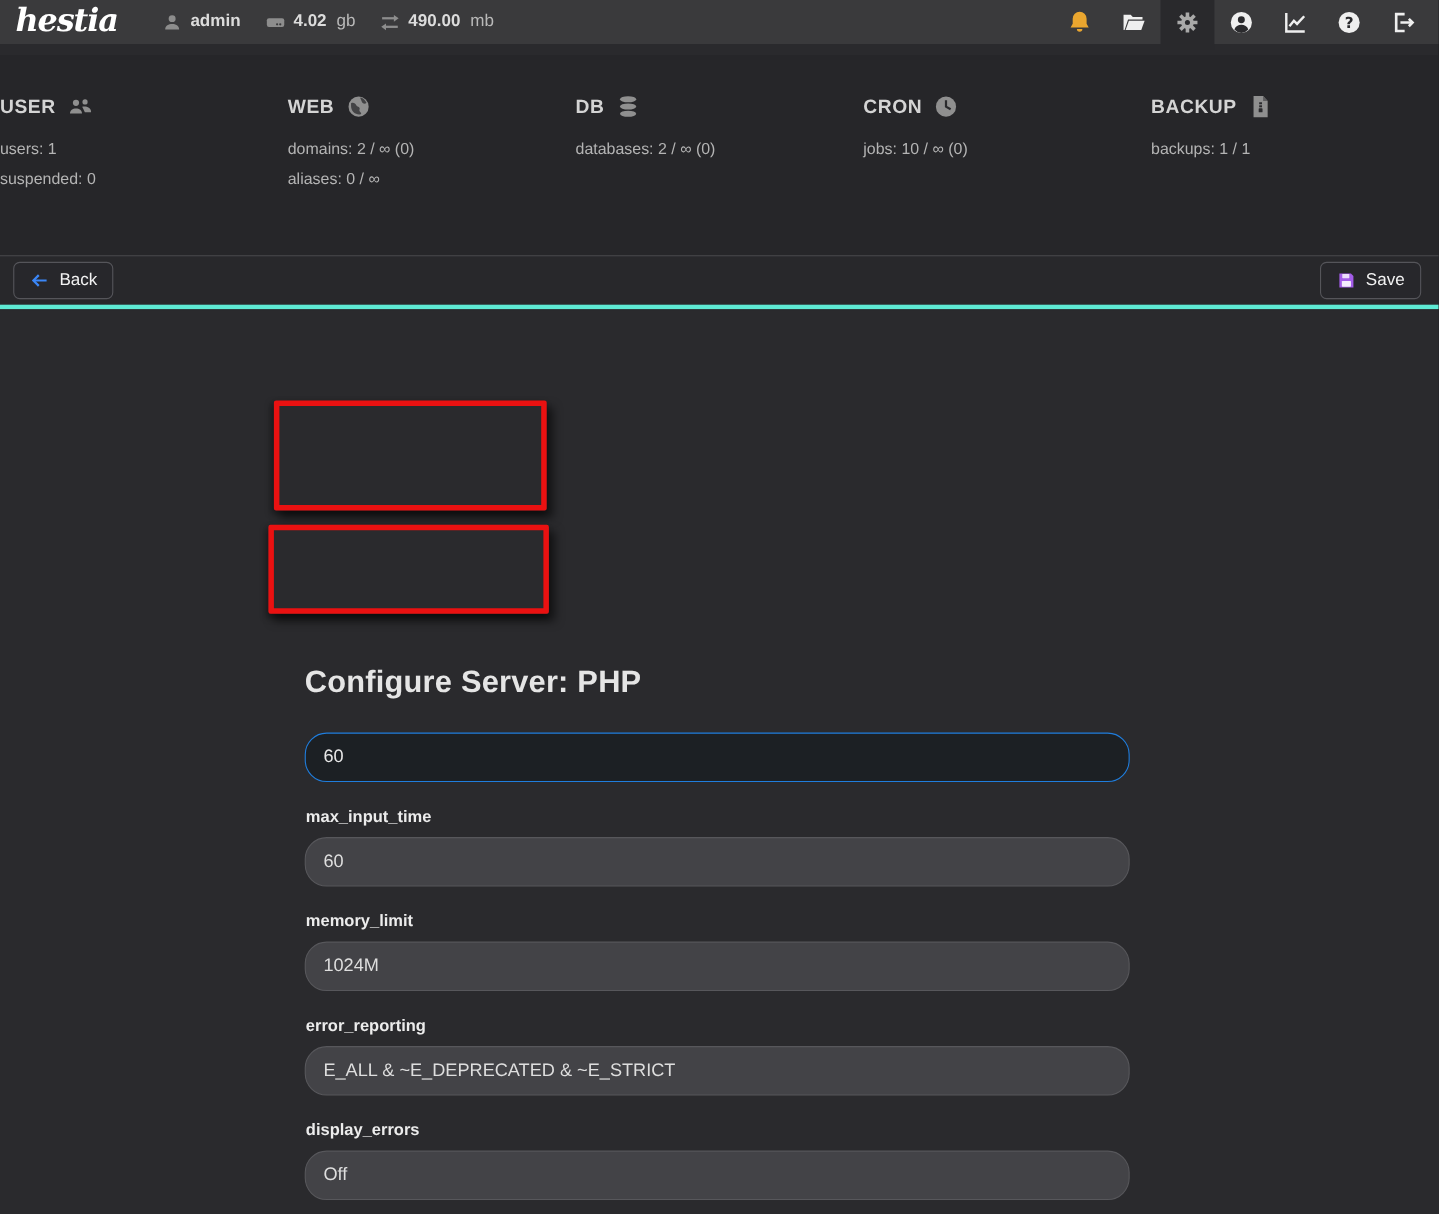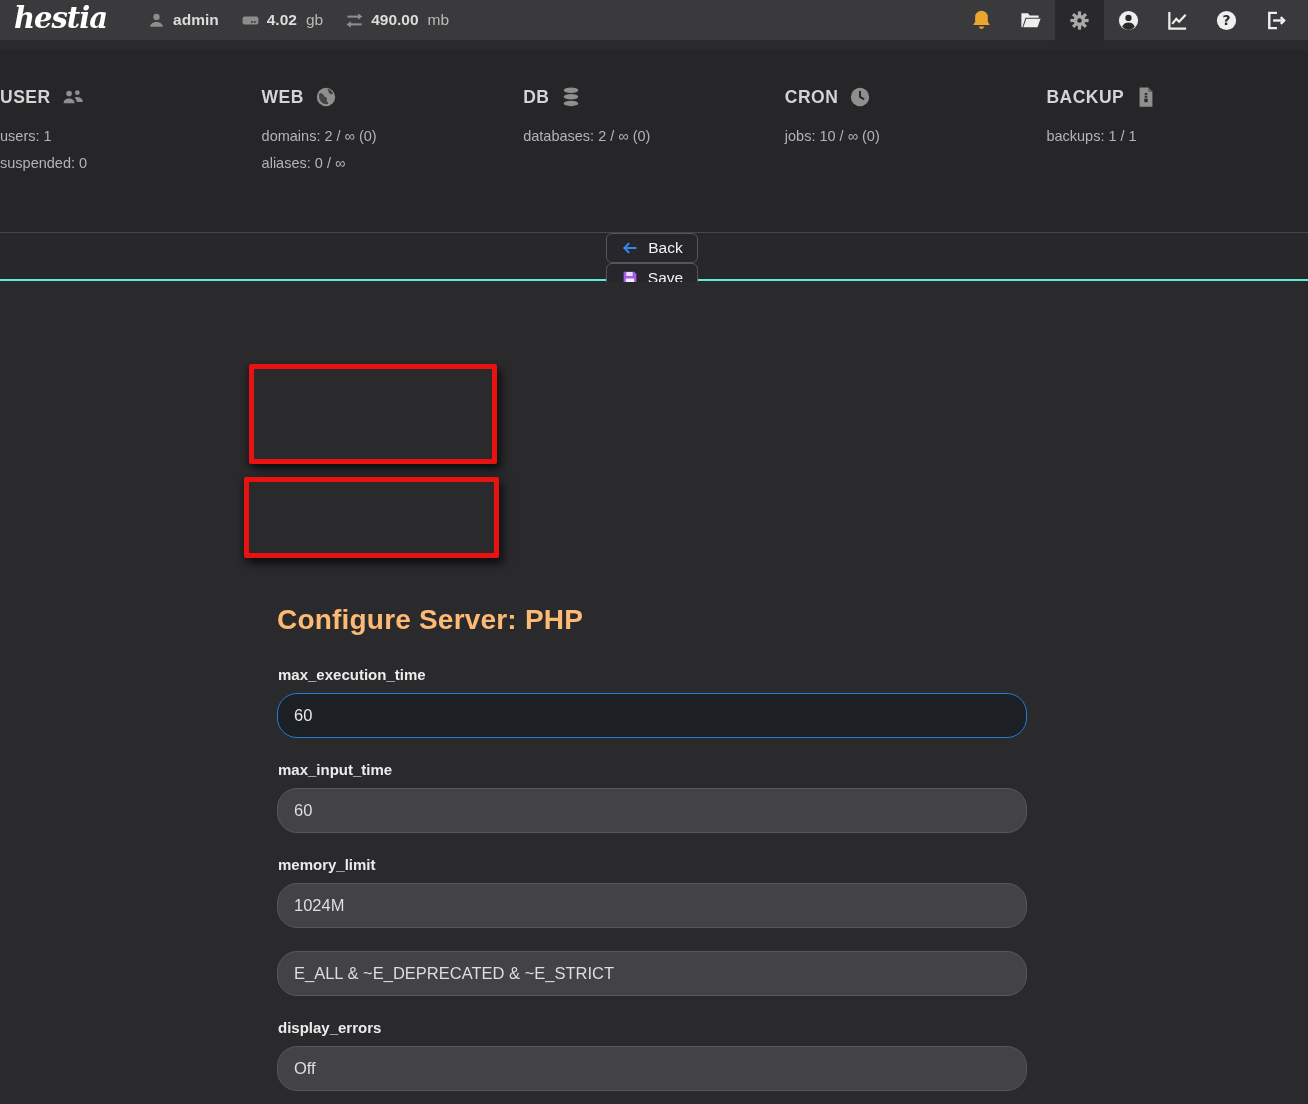--- a/index.html
+++ b/index.html
@@ -26,31 +26,31 @@
   .stats { position:absolute; top:50px; left:0; width:100%; height:182px; background:#262629;
            display:grid; grid-template-columns:repeat(5,1fr); padding-top:36px; }
   .stat-col { text-align:left; }
   .stat-title { display:inline-flex; align-items:center; gap:11px; font-size:17.5px; font-weight:bold;
                 color:#d4d4d4; letter-spacing:.5px; margin-bottom:15px; cursor:pointer; }
   .stat-title svg { width:22px; height:22px; }
   .stat-line { font-size:14.5px; color:#b4b4b4; line-height:27px; }
 
   
   .toolbar { position:absolute; top:232px; left:0; width:100%; height:49px; background:#28282b;
-             border-top:1px solid #47474a; border-bottom:2px solid #5eead4;
-             display:flex; align-items:center; justify-content:space-between; padding:0 16px 0 12px;flex-direction:column; }
+             border-top:1px solid #47474a; border-bottom:4px solid #5eead4;
+             display:flex; align-items:center; justify-content:space-between; padding:0 16px 0 12px; }
   .btn { display:inline-flex; align-items:center; gap:9px; background:#27272b; border:1px solid #55555a;
          border-radius:6px; color:#f2f2f2; font-size:15.5px; padding:5px 14px; height:34px; cursor:pointer;
          font-family:inherit; }
   .btn svg { width:18px; height:18px; }
 
   
   .content { position:absolute; top:282px; left:0; width:100%; height:822px; background:#2a2a2d; }
   .form-wrap { position:absolute; left:277px; top:322px; width:750px; }
-  .page-title { font-size:28px; font-weight:600; color:#fdba74; margin-bottom:30px; letter-spacing:.2px; }
+  .page-title { font-size:28px; font-weight:600; color:#e5e5e5; margin-bottom:30px; letter-spacing:.2px; }
   .field { margin-bottom:23px; }
   .field label { display:block; font-size:15px; font-weight:bold; color:#ececec; margin:0 0 10px 1px; }
   .field input { width:100%; height:45px; background:#434347; border:1px solid #57575b; border-radius:20px;
                  color:#dedede; font-size:16.5px; padding:0 16px; font-family:inherit; outline:none; }
   .field input.focused { background:#1c2024; border:1.5px solid #1f7ddd; color:#e8e8e8; }
 
   
   .hl-box { position:absolute; border:5px solid #ea1111; border-radius:2px; pointer-events:none; z-index:20;
             box-shadow:5px 6px 9px rgba(0,0,0,.55), -2px 3px 6px rgba(0,0,0,.35); }
   #hl-1 { left:249px; top:364px; width:248px; height:100px; }
@@ -248,35 +248,35 @@
         </svg>
       <span>Save</span>
     </button>
   </div>
 
   <main class="content">
     <div class="form-wrap">
       <h1 class="page-title">Configure Server: PHP</h1>
 
       <div class="field">
-        <label>max_execution_time</label>
         <input class="focused" type="text" value="60" style="">
       </div>
 
       <div class="field">
         <label>max_input_time</label>
         <input type="text" value="60" style="">
       </div>
 
       <div class="field">
         <label>memory_limit</label>
         <input type="text" value="1024M" style="">
       </div>
 
       <div class="field">
+        <label>error_reporting</label>
         <input type="text" value="E_ALL &amp; ~E_DEPRECATED &amp; ~E_STRICT" style="">
       </div>
 
       <div class="field">
         <label>display_errors</label>
         <input type="text" value="Off" style="">
       </div>
 
     </div>
   </main>

